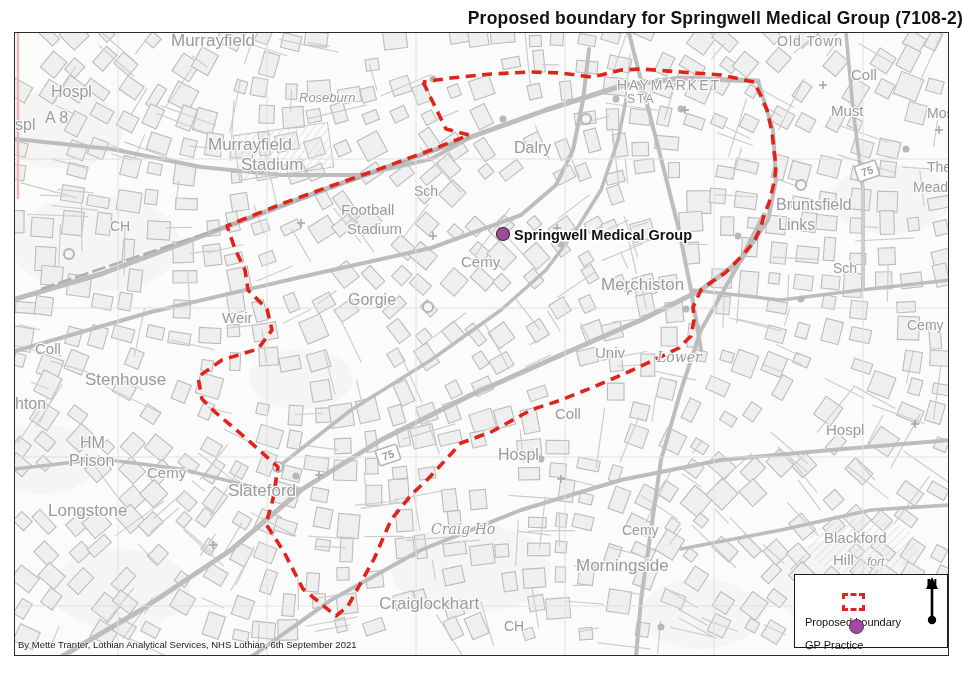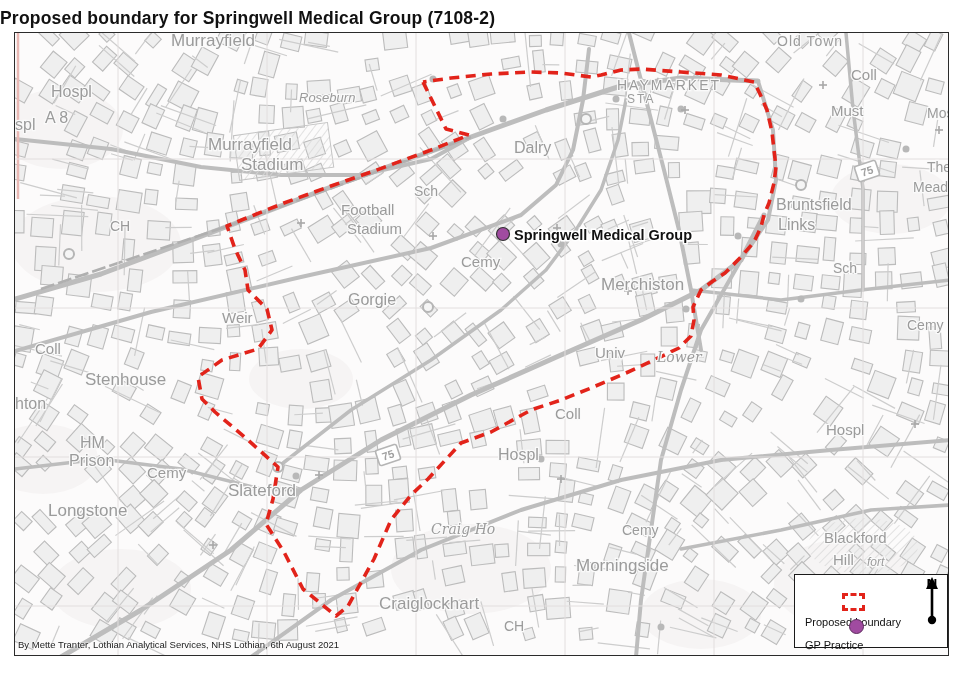--- a/index.html
+++ b/index.html
@@ -1,18 +1,18 @@
 <!DOCTYPE html>
 <html><head>
 <meta charset="utf-8">
 <style>
   html,body{margin:0;padding:0;background:#ffffff;}
   .stage{position:relative;width:963px;height:678px;background:#ffffff;overflow:hidden;
          font-family:"Liberation Sans",sans-serif;}
-  .title{position:absolute;top:8px;left:0;width:963px;text-align:left;
+  .title{position:absolute;top:8px;left:0;width:963px;text-align:right;
          font-size:17.5px;font-weight:bold;color:#111;letter-spacing:.2px;}
   .map{position:absolute;left:14px;top:32px;width:933px;height:622px;
        border:1.6px solid #2b2b2b;background:#fcfbfb;}
   .map svg{position:absolute;left:0;top:0;}
   .attrib{position:absolute;left:3px;bottom:4px;font-size:9.5px;line-height:12px;color:#1b1b1b;
           text-shadow:0 0 2px #fff,0 0 2px #fff,0 0 3px #fff;}
   .legend{position:absolute;left:779px;top:541px;width:152px;height:72px;background:#ffffff;
           border:1.5px solid #1a1a1a;}
   .legend-row{position:absolute;left:10px;display:flex;align-items:center;gap:5px;
           font-size:11px;color:#111;flex-direction:column;}
@@ -969,21 +969,21 @@
           <g transform="rotate(-18 387 466)">
             <rect x="376" y="458" width="22" height="16" rx="2" fill="#ffffff" stroke="#b5b5b5" stroke-width="1.6"></rect>
             <text x="387" y="470" fill="#a0a0a0" font-size="11" font-weight="bold" text-anchor="middle" font-family="&quot;Liberation Sans&quot;, sans-serif">75</text>
           </g>
           <circle cx="502" cy="245" r="6.5" fill="#a04ba0" stroke="#333" stroke-width="1.2"></circle>
           <text x="513" y="250.5" fill="#111" font-size="14.5" font-weight="bold" font-family="&quot;Liberation Sans&quot;, sans-serif" stroke="#ffffff" stroke-width="3" paint-order="stroke">Springwell Medical Group</text>
         </g>
       </svg>
 
     <div class="attrib">
-      <div>By Mette Tranter, Lothian Analytical Services, NHS Lothian, 6th August 2021</div>
+      <div>By Mette Tranter, Lothian Analytical Services, NHS Lothian, 6th September 2021</div>
     </div>
 
     <div class="legend">
       <div class="legend-row row-boundary">
         <span class="sym-boundary"></span>
         <span>Proposed boundary</span>
       </div>
       <div class="legend-row row-gp">
         <span class="sym-gp"></span>
         <span>GP Practice</span>

